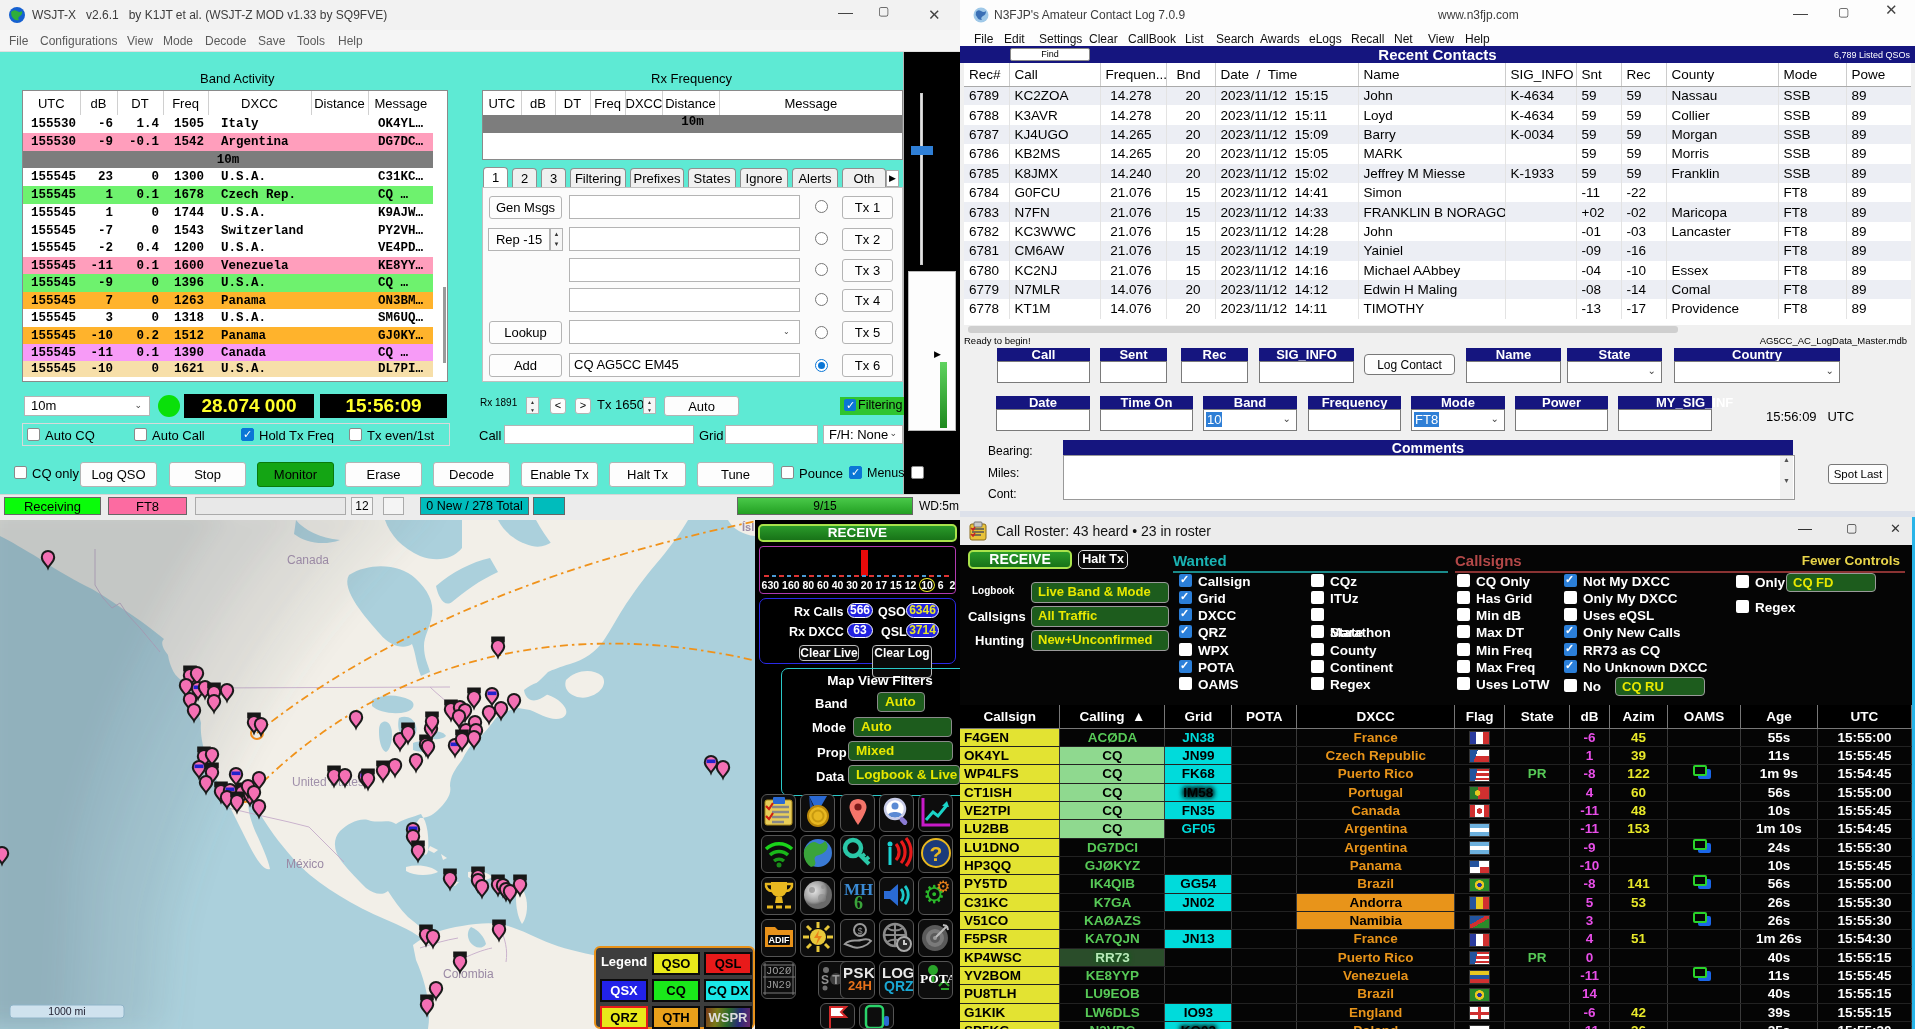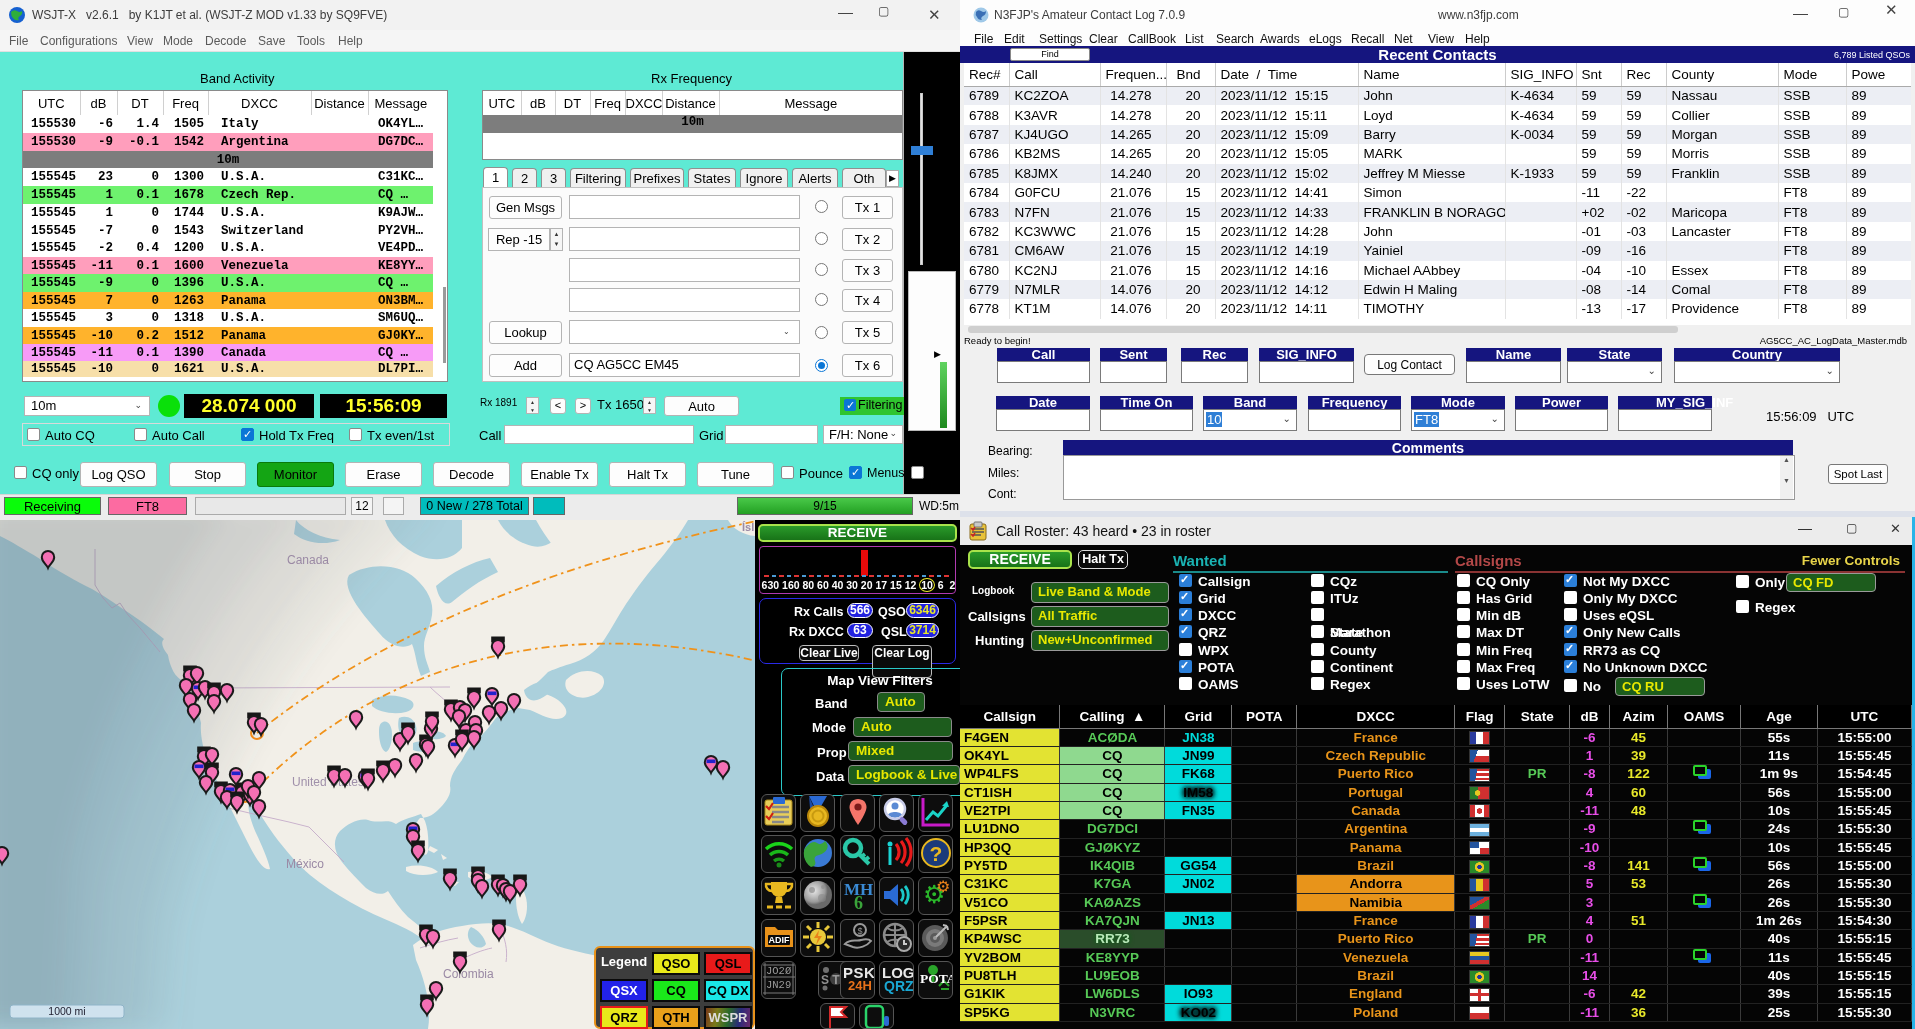--- a/index.html
+++ b/index.html
@@ -1467,20 +1467,34 @@
           <td class="dx">Canada</td>
           <td><i class="fl fCA"></i></td>
           <td class="st"></td>
           <td class="db">-11</td>
           <td class="az">48</td>
           <td></td>
           <td>10s</td>
           <td>15:55:45</td>
         </tr>
    <tr>
+          <td class="cs">LU2BB</td>
+          <td class="cq">CQ</td>
+          <td class="gt">GF05</td>
+          <td></td>
+          <td class="dx">Argentina</td>
+          <td><i class="fl fAR"></i></td>
+          <td class="st"></td>
+          <td class="db">-11</td>
+          <td class="az">153</td>
+          <td></td>
+          <td>1m 10s</td>
+          <td>15:54:45</td>
+        </tr>
+   <tr>
           <td class="cs">LU1DNO</td>
           <td class="cg">DG7DCI</td>
           <td></td>
           <td></td>
           <td class="dx">Argentina</td>
           <td><i class="fl fAR"></i></td>
           <td class="st"></td>
           <td class="db">-9</td>
           <td class="az"></td>
           <td><span class="oams"></span></td>

